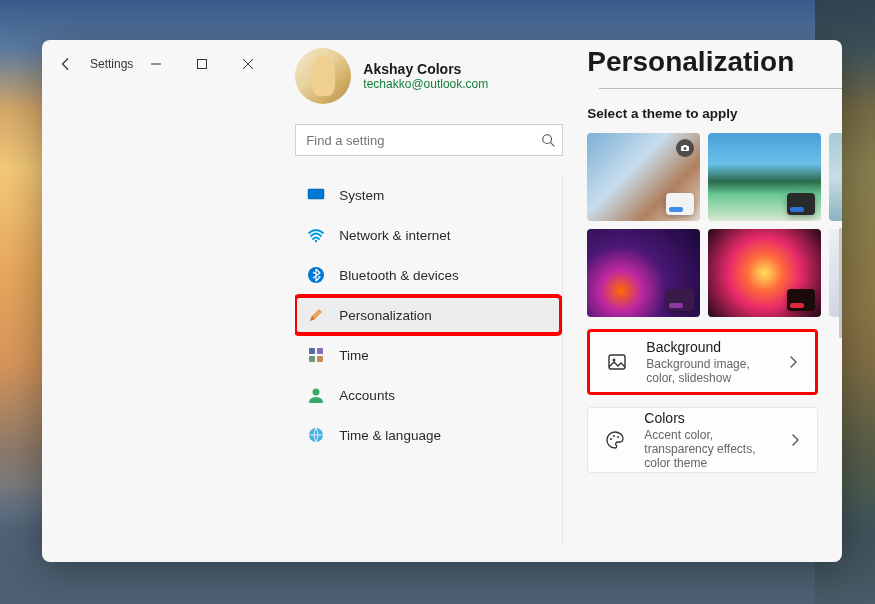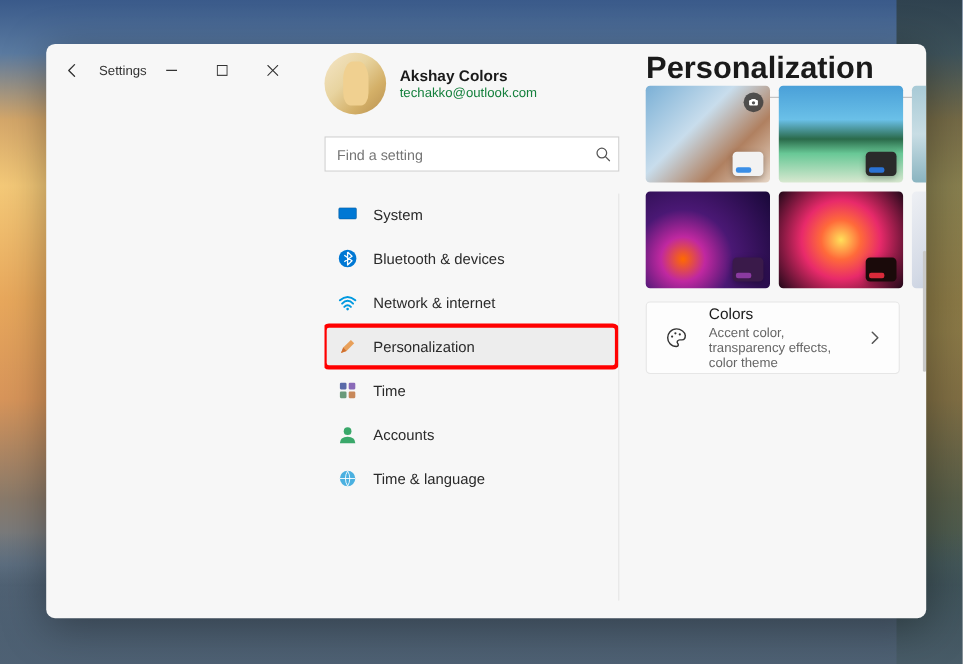--- a/index.html
+++ b/index.html
@@ -127,34 +127,34 @@
               <svg width="18" height="18" viewBox="0 0 18 18">
                 <rect x="1" y="3" width="16" height="10" rx="1" fill="#0078d4"></rect>
                 <rect x="1" y="3" width="16" height="10" rx="1" fill="none" stroke="#005a9e" stroke-width="0.5"></rect>
               </svg>
             </span>
           <span>System</span>
         </div>
         <div class="nav-item">
           <span class="nav-icon">
               <svg width="18" height="18" viewBox="0 0 18 18">
+                <path d="M2 7 Q9 1 16 7 M4 10 Q9 5 14 10 M6 13 Q9 10 12 13" stroke="#0099e0" stroke-width="1.8" fill="none" stroke-linecap="round"></path>
+                <circle cx="9" cy="15" r="1.2" fill="#0099e0"></circle>
+              </svg>
+            </span>
+          <span>Network &amp; internet</span>
+        </div>
+        <div class="nav-item">
+          <span class="nav-icon">
+              <svg width="18" height="18" viewBox="0 0 18 18">
                 <circle cx="9" cy="9" r="8" fill="#0078d4"></circle>
                 <path d="M9 3 L9 15 L13 11 L6 6 M9 3 L13 7 L6 12" stroke="#fff" stroke-width="1.2" fill="none" stroke-linejoin="round"></path>
               </svg>
             </span>
           <span>Bluetooth &amp; devices</span>
-        </div>
-        <div class="nav-item">
-          <span class="nav-icon">
-              <svg width="18" height="18" viewBox="0 0 18 18">
-                <path d="M2 7 Q9 1 16 7 M4 10 Q9 5 14 10 M6 13 Q9 10 12 13" stroke="#0099e0" stroke-width="1.8" fill="none" stroke-linecap="round"></path>
-                <circle cx="9" cy="15" r="1.2" fill="#0099e0"></circle>
-              </svg>
-            </span>
-          <span>Network &amp; internet</span>
         </div>
         <div class="nav-item active red-box">
           <span class="nav-icon">
               <svg width="18" height="18" viewBox="0 0 18 18">
                 <path d="M3 15 L5 10 L12 3 L15 6 L8 13 Z" fill="#e8a05a"></path>
                 <path d="M3 15 L5 10 L8 13 Z" fill="#d07030"></path>
               </svg>
             </span>
           <span>Personalization</span>
         </div>
@@ -186,20 +186,21 @@
               </svg>
             </span>
           <span>Time &amp; language</span>
         </div>
       </div>
     </div>
 
     <div class="main">
       <h1 class="page-title">Personalization</h1>
       <div class="title-underline"></div>
+      <div class="section-label">Select a theme to apply</div>
 
       <div class="themes" id="themes-grid">
           <div class="theme" style="background: linear-gradient(135deg, rgb(123, 176, 214) 0%, rgb(200, 221, 236) 40%, rgb(176, 128, 96) 70%, rgb(232, 216, 200) 100%);">
             <div class="chip" style="background: rgb(242, 242, 242);">
               <div class="bar" style="background: rgb(58, 142, 230);"></div>
             </div>
             <div class="cam-badge">
               <svg width="10" height="10" viewBox="0 0 10 10">
                 <rect x="1" y="3" width="8" height="5" rx="1" fill="#fff"></rect>
                 <rect x="3" y="2" width="4" height="2" rx="0.5" fill="#fff"></rect>
@@ -227,20 +228,38 @@
               <div class="bar" style="background: rgb(216, 42, 58);"></div>
             </div>
           </div>
           <div class="theme" style="background: linear-gradient(135deg, rgb(238, 240, 244) 0%, rgb(212, 218, 230) 40%, rgb(184, 196, 216) 70%, rgb(152, 168, 196) 100%);">
             <div class="chip" style="background: rgb(242, 242, 242);">
               <div class="bar" style="background: rgb(106, 122, 138);"></div>
             </div>
           </div>
         </div>
 
+      <div class="setting-row red">
+        <span class="row-icon">
+          <svg width="20" height="20" viewBox="0 0 20 20">
+              <rect x="2" y="3" width="16" height="14" rx="2" stroke="#333" stroke-width="1.4" fill="none"></rect>
+              <circle cx="7" cy="8" r="1.5" fill="#333"></circle>
+              <path d="M2 15 L7 10 L11 14 L14 11 L18 15" stroke="#333" stroke-width="1.4" fill="none"></path>
+            </svg>
+        </span>
+        <div class="row-texts">
+          <div class="row-title">Background</div>
+          <div class="row-sub">Background image, color, slideshow</div>
+        </div>
+        <span class="chev">
+          <svg width="12" height="12" viewBox="0 0 12 12">
+              <path d="M4 1 L9 6 L4 11" stroke="#555" stroke-width="1.4" fill="none" stroke-linecap="round" stroke-linejoin="round"></path>
+            </svg>
+        </span>
+      </div>
 
       <div class="setting-row">
         <span class="row-icon">
           <svg width="20" height="20" viewBox="0 0 20 20">
               <path d="M10 2 C5 2 2 6 2 10 C2 14 5 18 10 18 C12 18 12 16 11 15 C10 14 11 12 13 12 L15 12 C17 12 18 10 18 8 C18 5 14 2 10 2 Z" stroke="#333" stroke-width="1.3" fill="none"></path>
               <circle cx="6" cy="9" r="1" fill="#333"></circle>
               <circle cx="9" cy="6" r="1" fill="#333"></circle>
               <circle cx="13" cy="7" r="1" fill="#333"></circle>
             </svg>
         </span>

